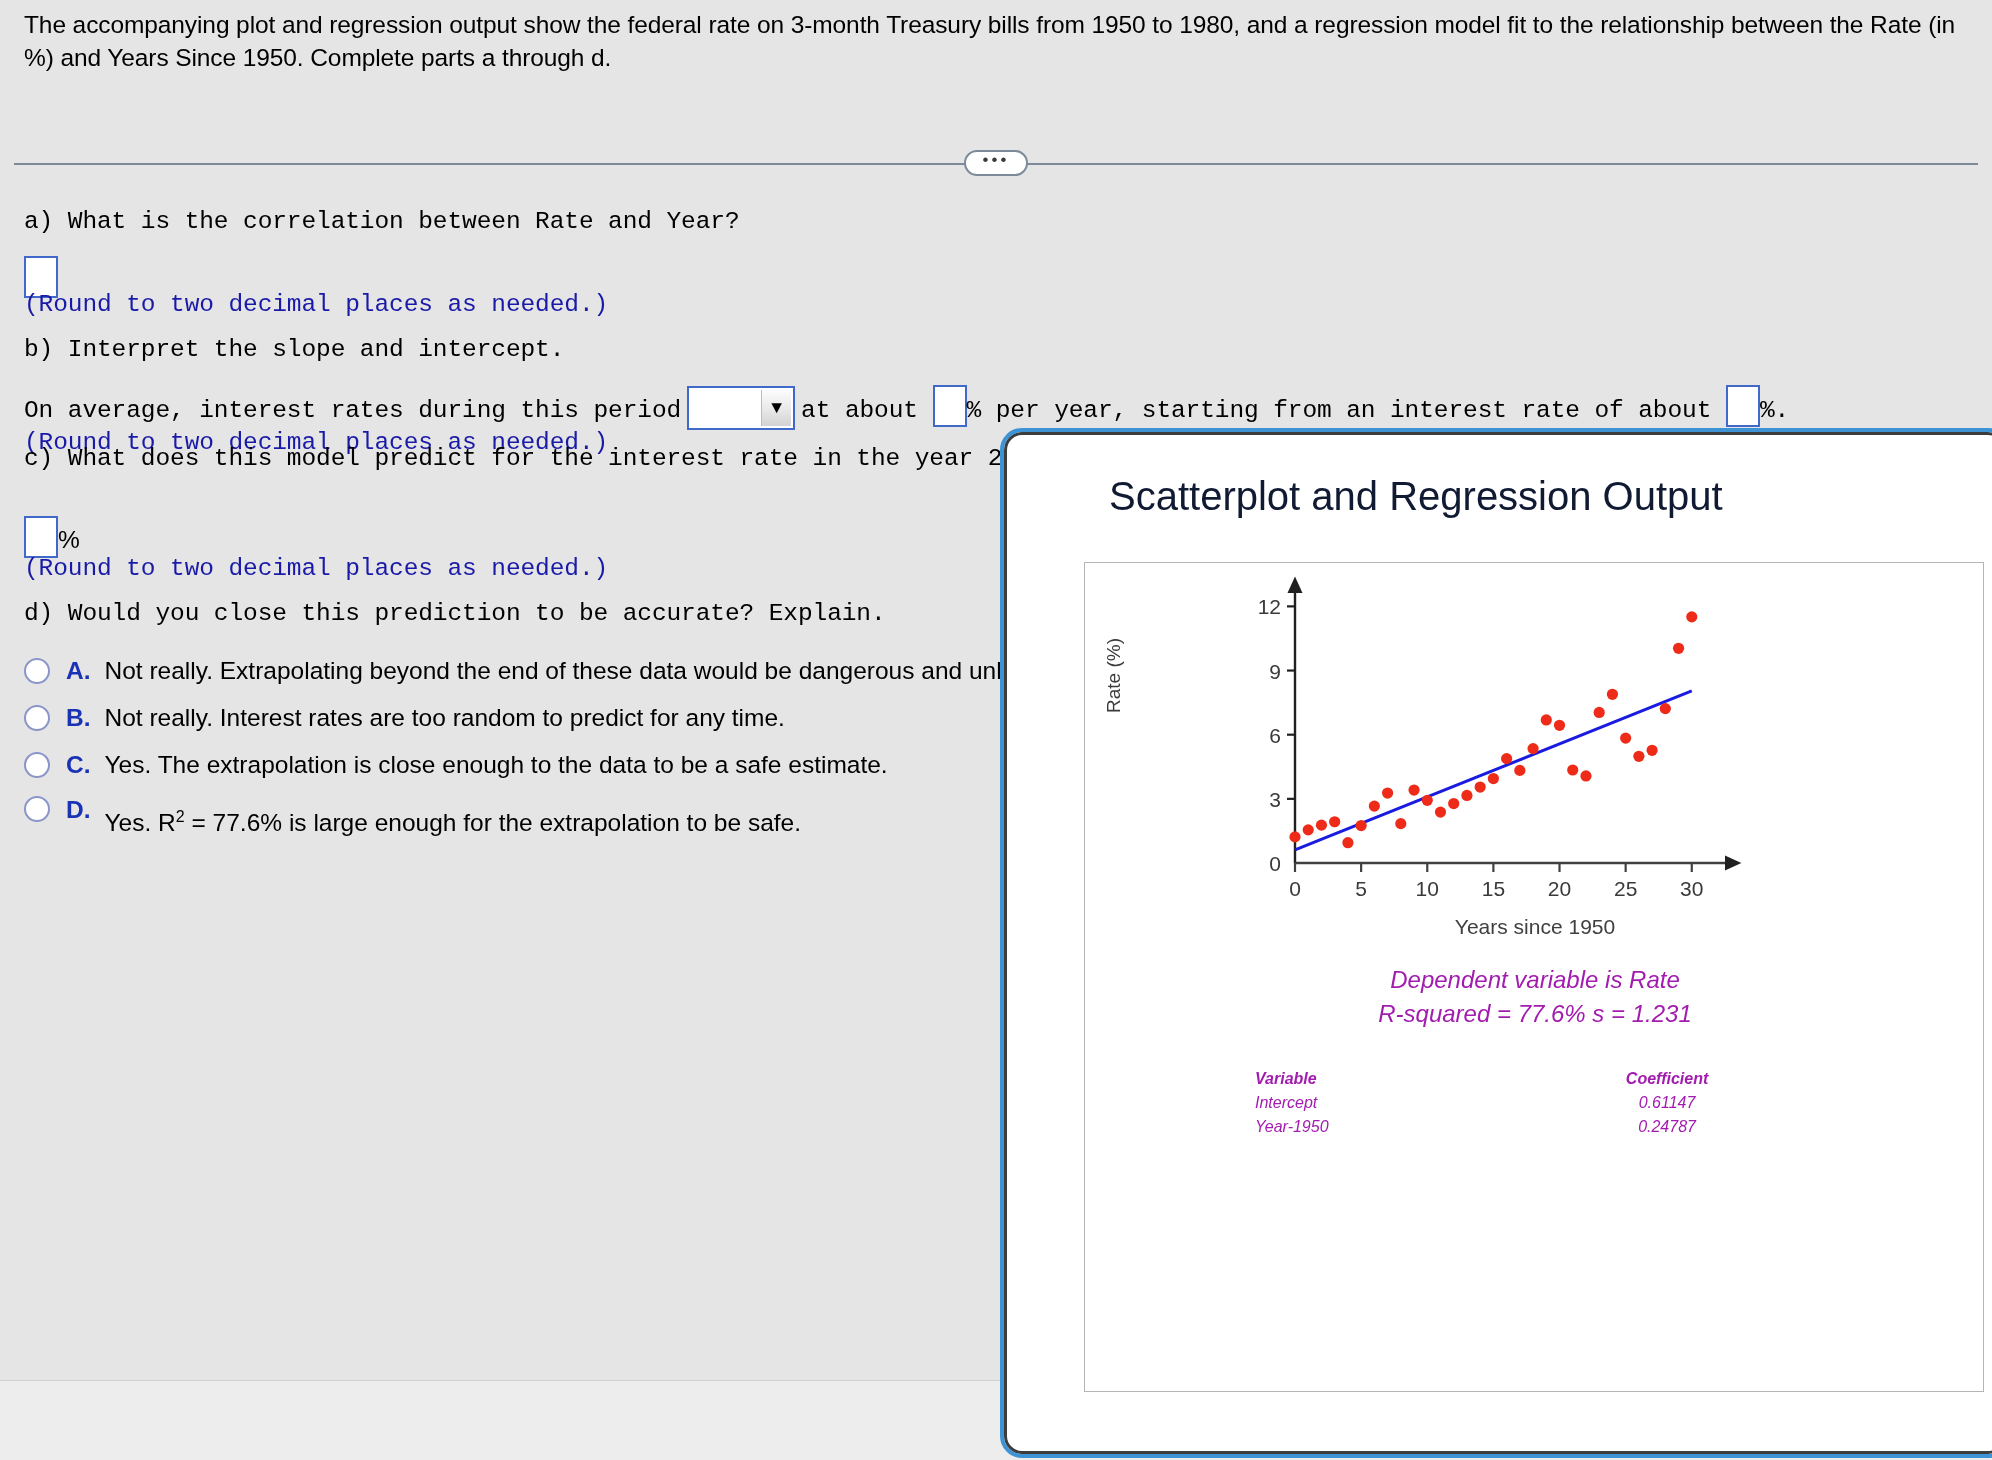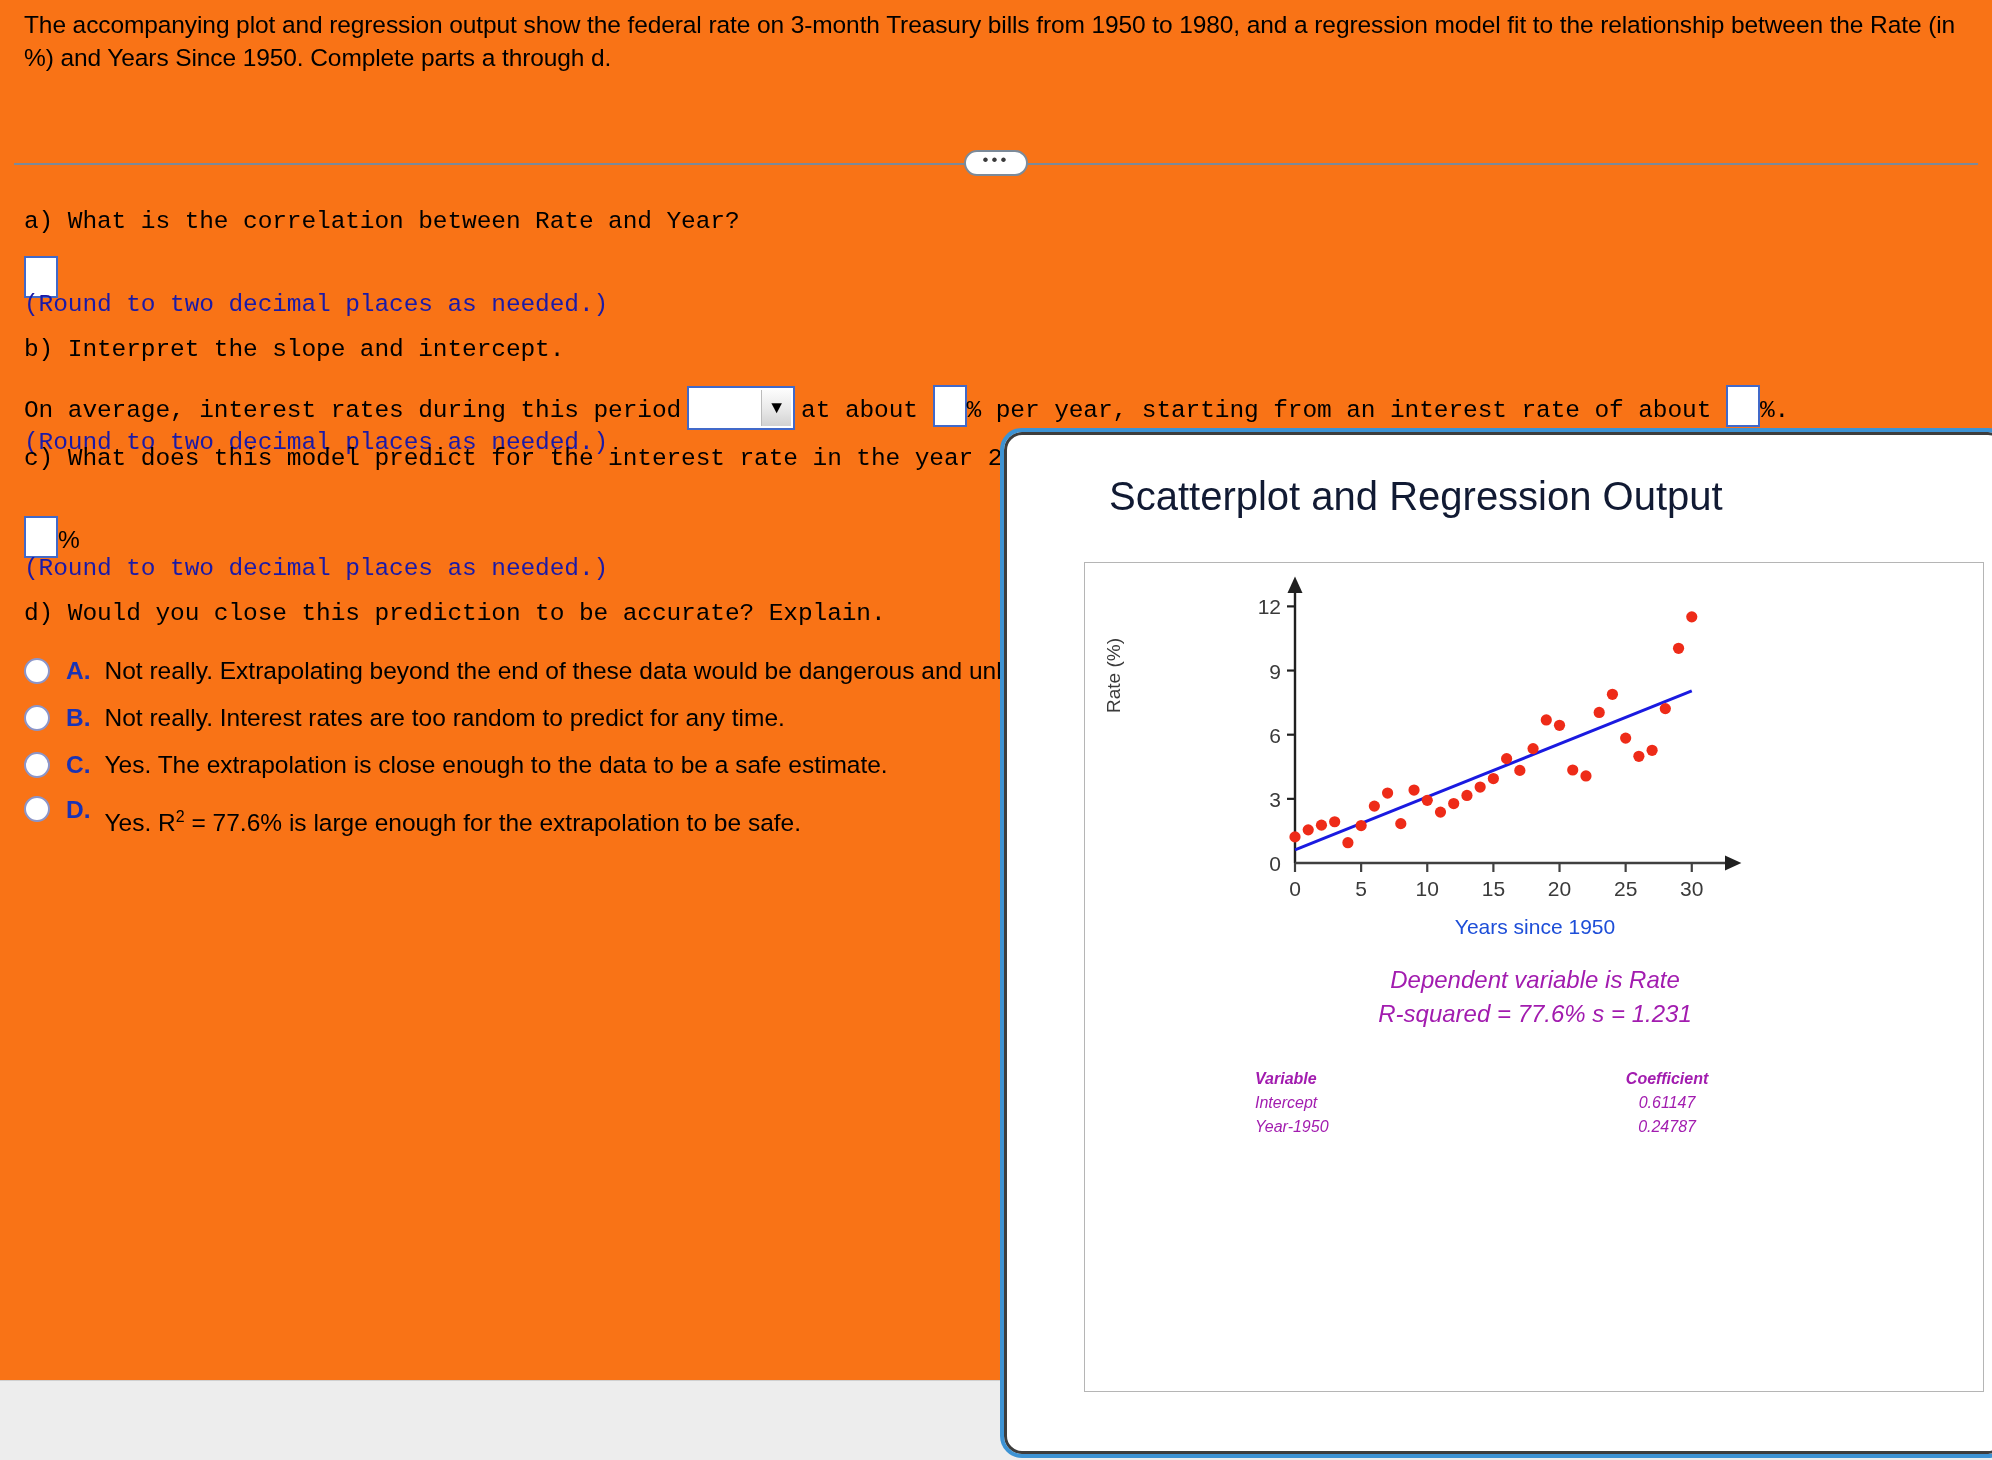--- a/index.html
+++ b/index.html
@@ -9,21 +9,21 @@
     background:#ffffff;
     font-family:"Liberation Sans", sans-serif;
     position:relative;
     overflow:hidden;
     color:#000;
   }
 
   
   #worksheet {
     position:absolute; left:0; top:0; width:1992px; height:1380px;
-    background:#f97316;
+    background:#e5e5e5;
   }
   #bottom-bar {
     position:absolute; left:0; top:1380px; width:1992px; height:80px;
     background:#ededed; border-top:1px solid #d0d0d0;
   }
 
   .prompt {
     position:absolute; left:24px; top:8px; width:1950px;
     font-size:24.5px; line-height:33px; letter-spacing:-0.1px;
   }
@@ -123,21 +123,21 @@
 
   
   #chart { position:absolute; left:0; top:0; width:900px; height:390px; }
   .ylabel {
     position:absolute; left:18px; top:150px;
     transform:rotate(-90deg); transform-origin:left top;
     font-size:19px; color:#3a3a3a; white-space:nowrap;
   }
   .xlabel {
     position:absolute; left:0; right:0; top:352px; text-align:center;
-    font-size:21px; color:#1d4ed8;
+    font-size:21px; color:#404040;
   }
 
   
   #regout { position:absolute; left:0; top:400px; width:900px; font-size:24px; color:#a21caf;font-style:italic; }
   .ro-center { text-align:center; line-height:34px; }
   #ro-table {
     margin:36px auto 0 auto; width:560px;
     border-collapse:collapse; font-size:16px;
   }
   #ro-table th { text-align:left; font-weight:bold; padding:3px 0; }

